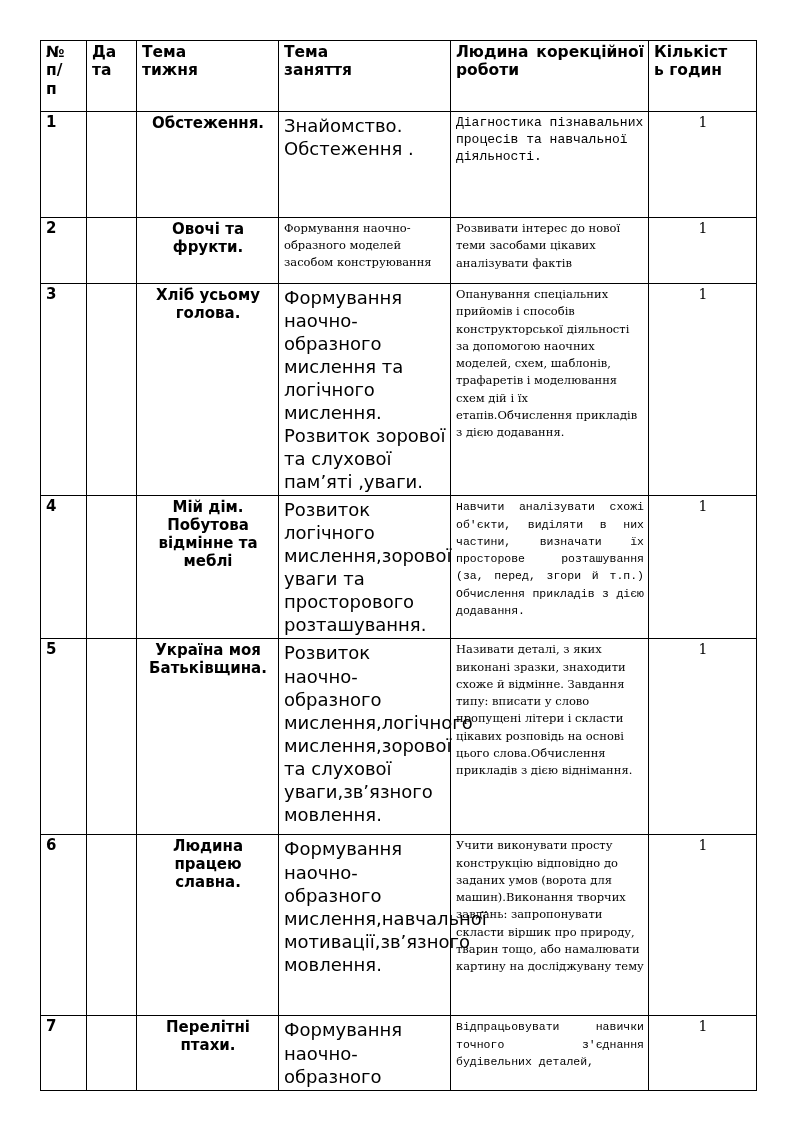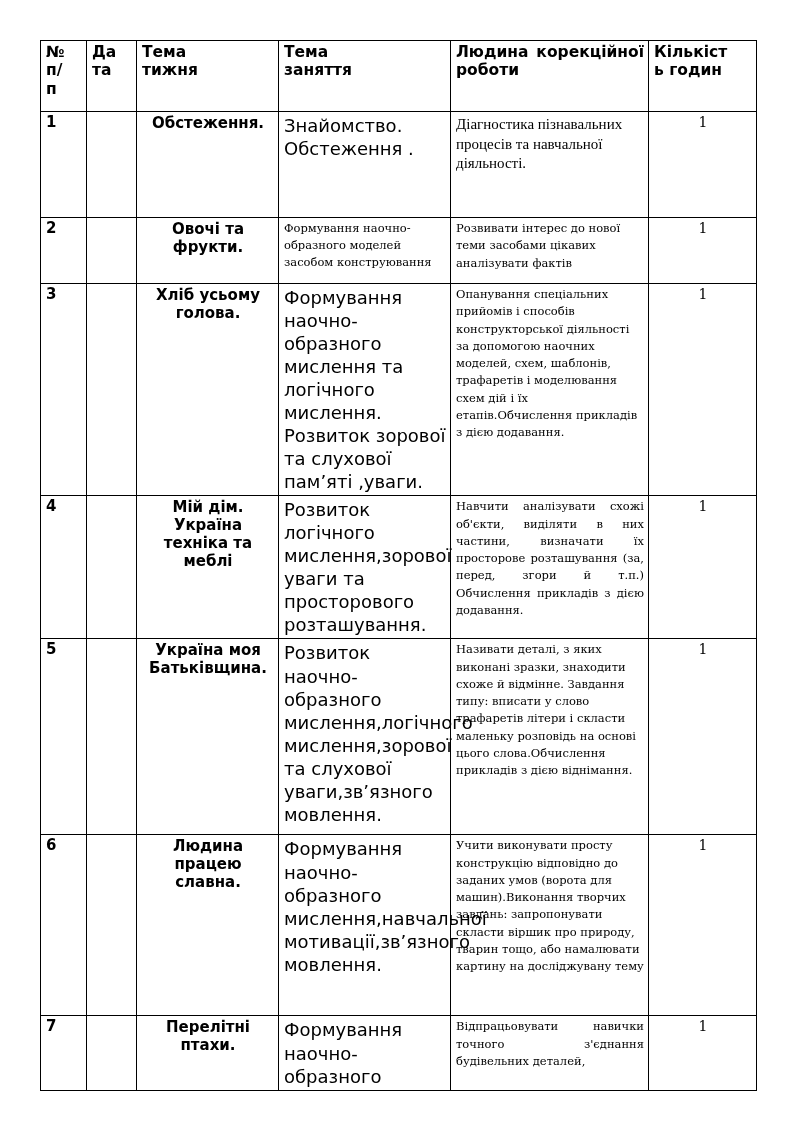--- a/index.html
+++ b/index.html
@@ -92,27 +92,28 @@
     line-height: 1.48;
   }
 
   td.content {
     font-family: "DejaVu Serif", serif;
     font-size: 11.5px;
     line-height: 1.5;
     padding-top: 4px;
   }
   td.content.sans {
-    font-family: Liberation Serif, serif;
-    font-size: 15px;
+    font-family: Liberation Mono, monospace;
+    font-size: 13px;
     line-height: 1.3;
     padding-top: 3px;
   }
   td.content.justify {
     text-align: justify;
+    font-family: Liberation Mono, monospace;
   }
 
   td.hours {
     font-family: "DejaVu Serif", serif;
     font-size: 14px;
     text-align: center;
     vertical-align: middle;
   }
 
   
@@ -184,32 +185,32 @@
         <td class="date"></td>
         <td class="week">Хліб усьому голова.</td>
         <td class="lesson">Формування наочно-образного мислення та логічного мислення. Розвиток зорової та слухової пам’яті ,уваги.</td>
         <td class="content">Опанування спеціальних прийомів і способів конструкторської діяльності за допомогою наочних моделей, схем, шаблонів, трафаретів і моделювання схем дій і їх етапів.Обчислення прикладів з дією додавання.</td>
         <td class="hours">1</td>
       </tr>
 
       <tr class="r4">
         <td class="num">4</td>
         <td class="date"></td>
-        <td class="week">Мій дім. Україна техніка та меблі</td>
+        <td class="week">Мій дім. Побутова відмінне та меблі</td>
         <td class="lesson">Розвиток логічного мислення,зорової уваги та просторового розташування.</td>
         <td class="content justify">Навчити аналізувати схожі об'єкти, виділяти в них частини, визначати їх просторове розташування (за, перед, згори й т.п.) Обчислення прикладів з дією додавання.</td>
         <td class="hours">1</td>
       </tr>
 
       <tr class="r5">
         <td class="num">5</td>
         <td class="date"></td>
         <td class="week">Україна моя Батьківщина.</td>
         <td class="lesson">Розвиток наочно-образного мислення,логічного мислення,зорової та слухової уваги,зв’язного мовлення.</td>
-        <td class="content">Називати деталі, з яких виконані зразки, знаходити схоже й відмінне. Завдання типу: вписати у слово трафаретів літери і скласти маленьку розповідь на основі цього слова.Обчислення прикладів з дією віднімання.</td>
+        <td class="content">Називати деталі, з яких виконані зразки, знаходити схоже й відмінне. Завдання типу: вписати у слово пропущені літери і скласти цікавих розповідь на основі цього слова.Обчислення прикладів з дією віднімання.</td>
         <td class="hours">1</td>
       </tr>
 
       <tr class="r6">
         <td class="num">6</td>
         <td class="date"></td>
         <td class="week">Людина працею славна.</td>
         <td class="lesson">Формування наочно-образного мислення,навчальної мотивації,зв’язного мовлення.</td>
         <td class="content">Учити виконувати просту конструкцію відповідно до заданих умов (ворота для машин).Виконання творчих завдань: запропонувати скласти віршик про природу, тварин тощо, або намалювати картину на досліджувану тему</td>
         <td class="hours">1</td>

